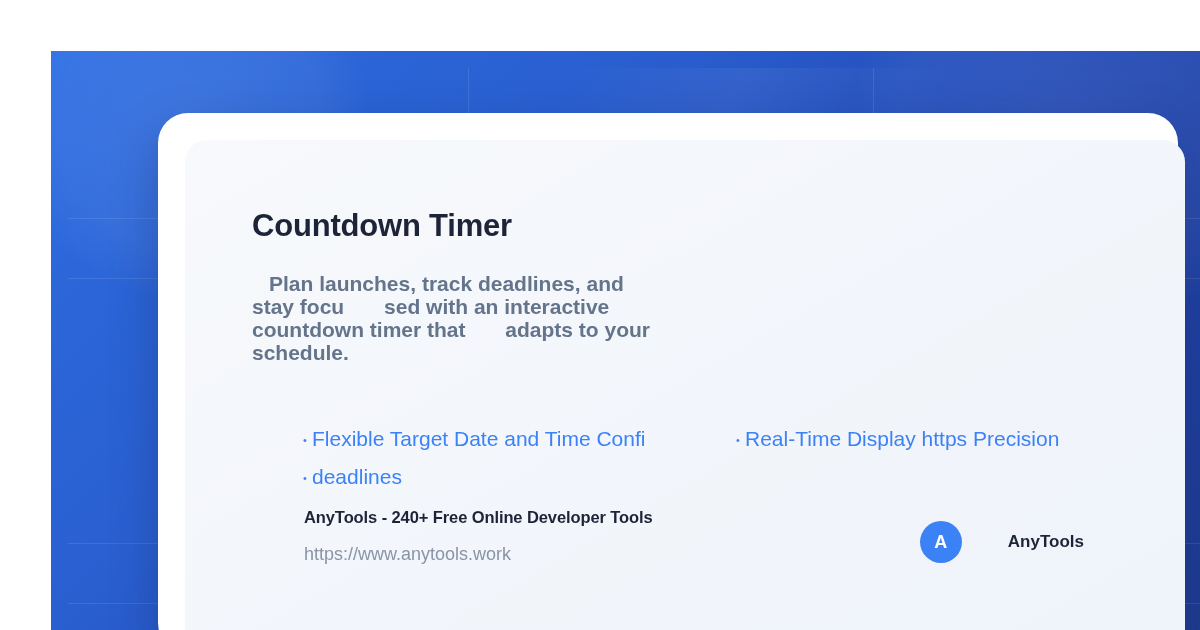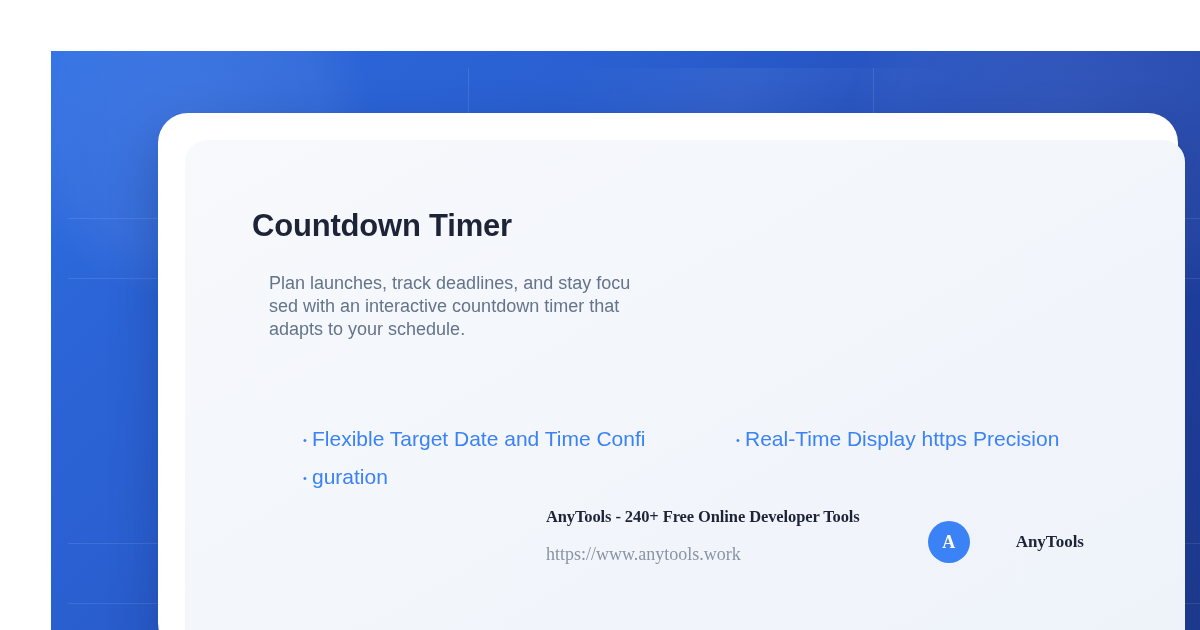--- a/index.html
+++ b/index.html
@@ -83,23 +83,24 @@
     font-size:31px;
     font-weight:bold;
     color:#1e2438;
     letter-spacing:-0.2px;
     line-height:1.1;
   }
 
   .desc {
     margin-top:29px;
     width:400px;
-    font-size:18px;
+    font-size:21px;
     line-height:23px;
     color:#64748b;
+    font-weight:bold;
   }
 
   
   .features {
     position:absolute;
     left:50px; right:50px;
     top:238px;
     display:flex;
   }
   .feat-col { width:500px; }
@@ -122,22 +123,21 @@
   }
   .feat-spacer { height:10px; }
 
   
   .footer {
     position:absolute;
     left:68px; right:50px;
     bottom:44px;
     display:flex;
     align-items:flex-end;
-    justify-content:flex-end;
-    font-family:Liberation Serif, serif;
+    justify-content:space-between;
   }
   .brand-name {
     font-size:16.5px;
     font-weight:bold;
     color:#1e2438;
     letter-spacing:-0.1px;
   }
   .brand-url {
     margin-top:5px;
     font-size:18px;
@@ -191,21 +191,21 @@
         <span>Plan launches, track deadlines, and stay focu</span>
         <span>sed with an interactive countdown timer that</span>
         <span>adapts to your schedule.</span>
       </p>
 
       <div class="features">
 
         <div class="feat-col left">
           <div class="feat-item">
             <span class="feat-line">Flexible Target Date and Time Confi</span>
-            <span class="feat-line">guration</span>
+            <span class="feat-line">deadlines</span>
           </div>
           <div class="feat-spacer"></div>
         </div>
 
         <div class="feat-col right">
           <div class="feat-item">
             <span class="feat-line">Real-Time Display https Precision</span>
           </div>
           <div class="feat-spacer"></div>
           <div class="feat-spacer"></div>

